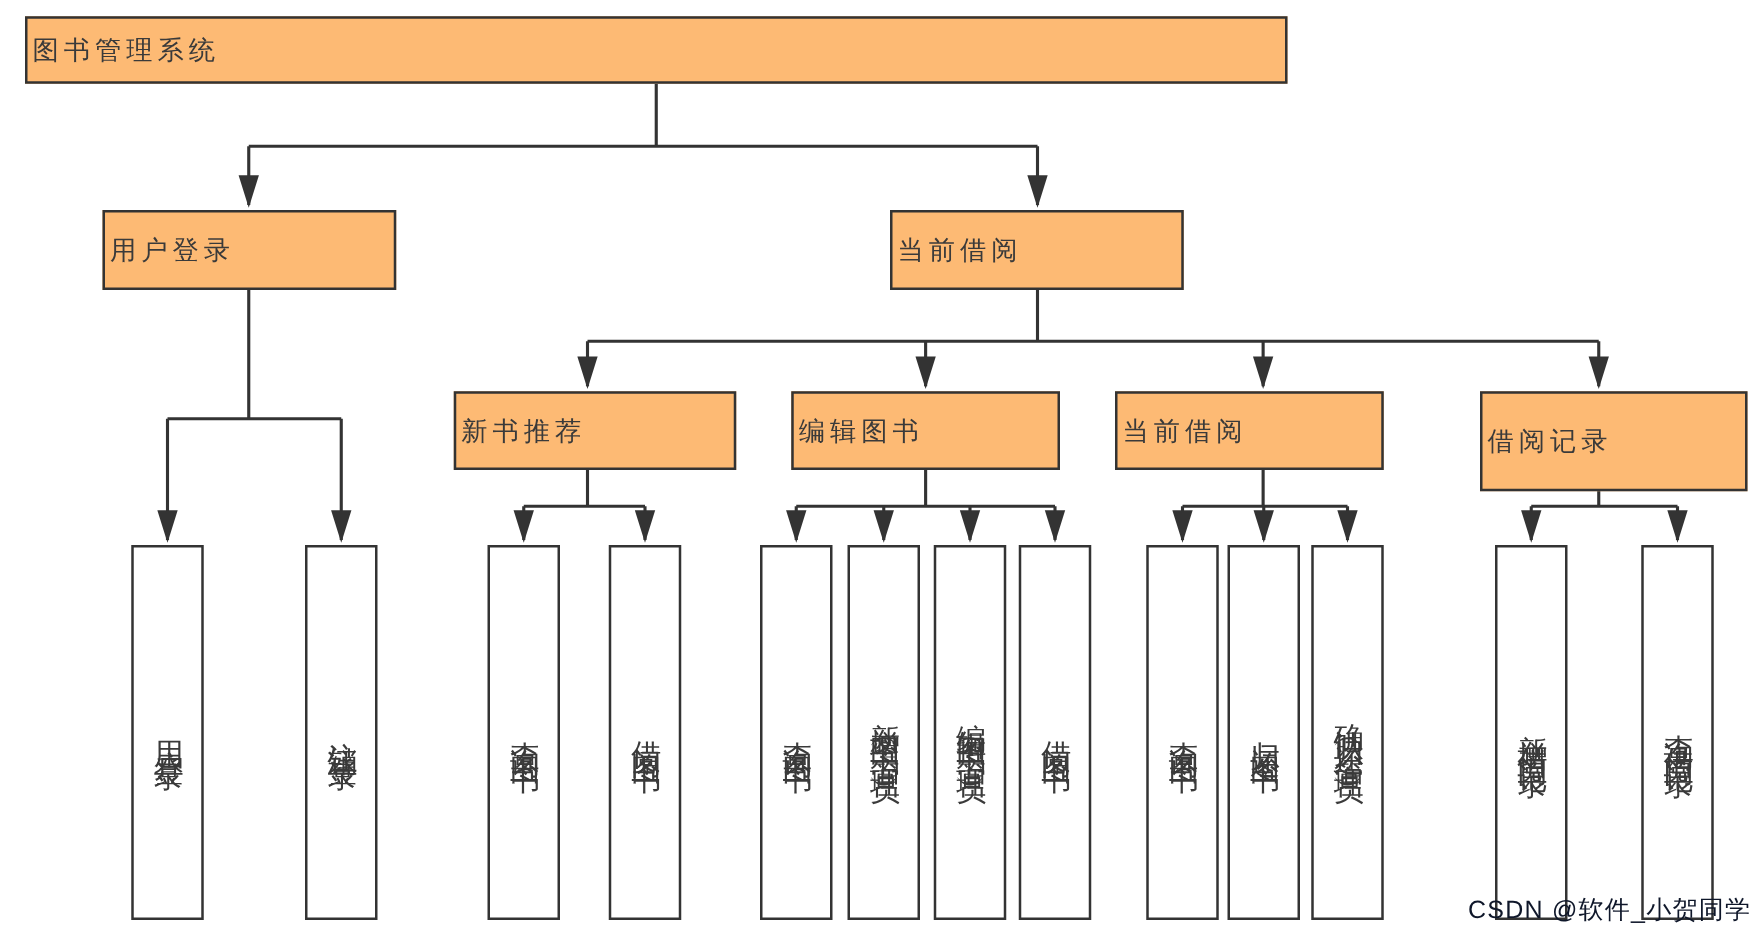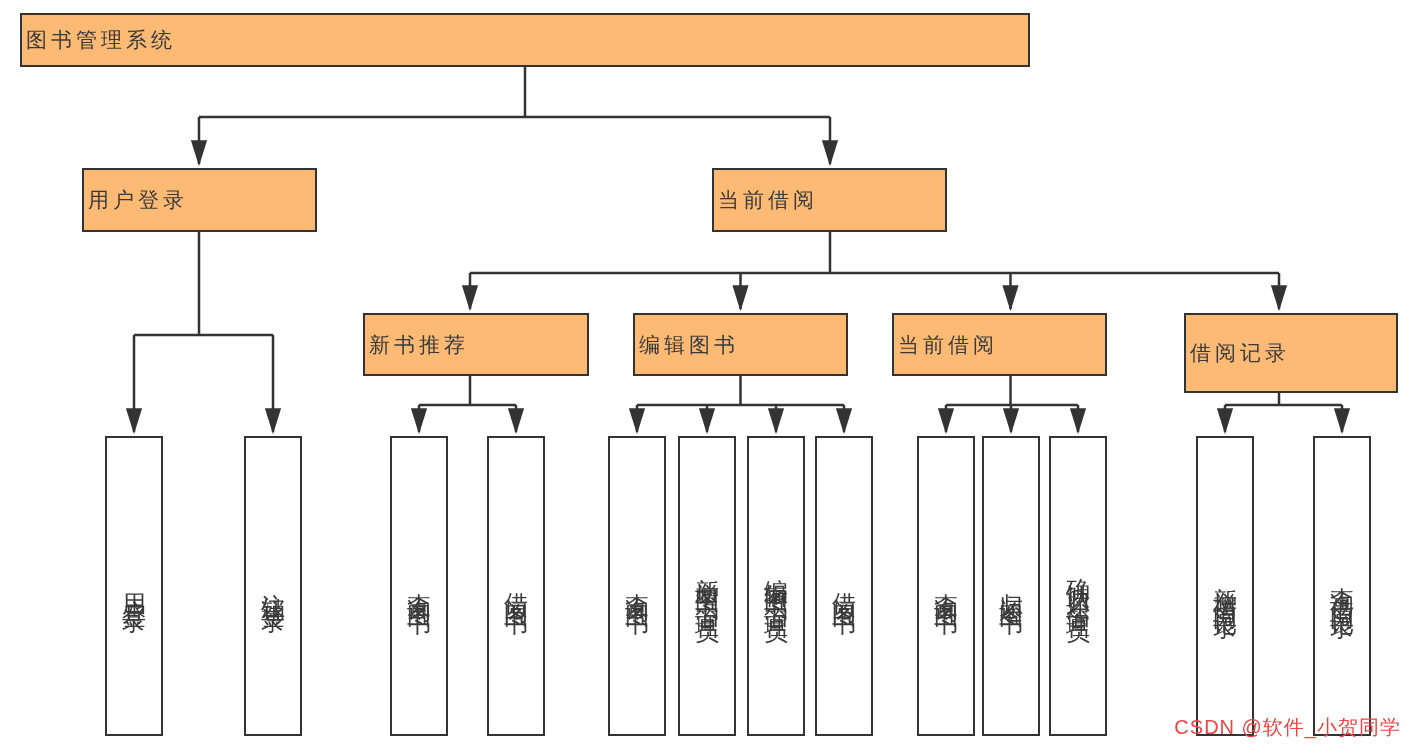--- a/index.html
+++ b/index.html
@@ -48,21 +48,21 @@
     line-height: 1.0;
     letter-spacing: 6px;
     color: #3a3a3a;
     white-space: nowrap;
   }
   .watermark {
     position: absolute;
     right: 4px;
     bottom: 6px;
     font-size: 20px;
-    color: #ef4444;
+    color: #0f172a;
     letter-spacing: 1px;
     white-space: nowrap;
     z-index: 5;
   }
 </style>
 </head>
 <body>
 
 <div class="canvas">
 

